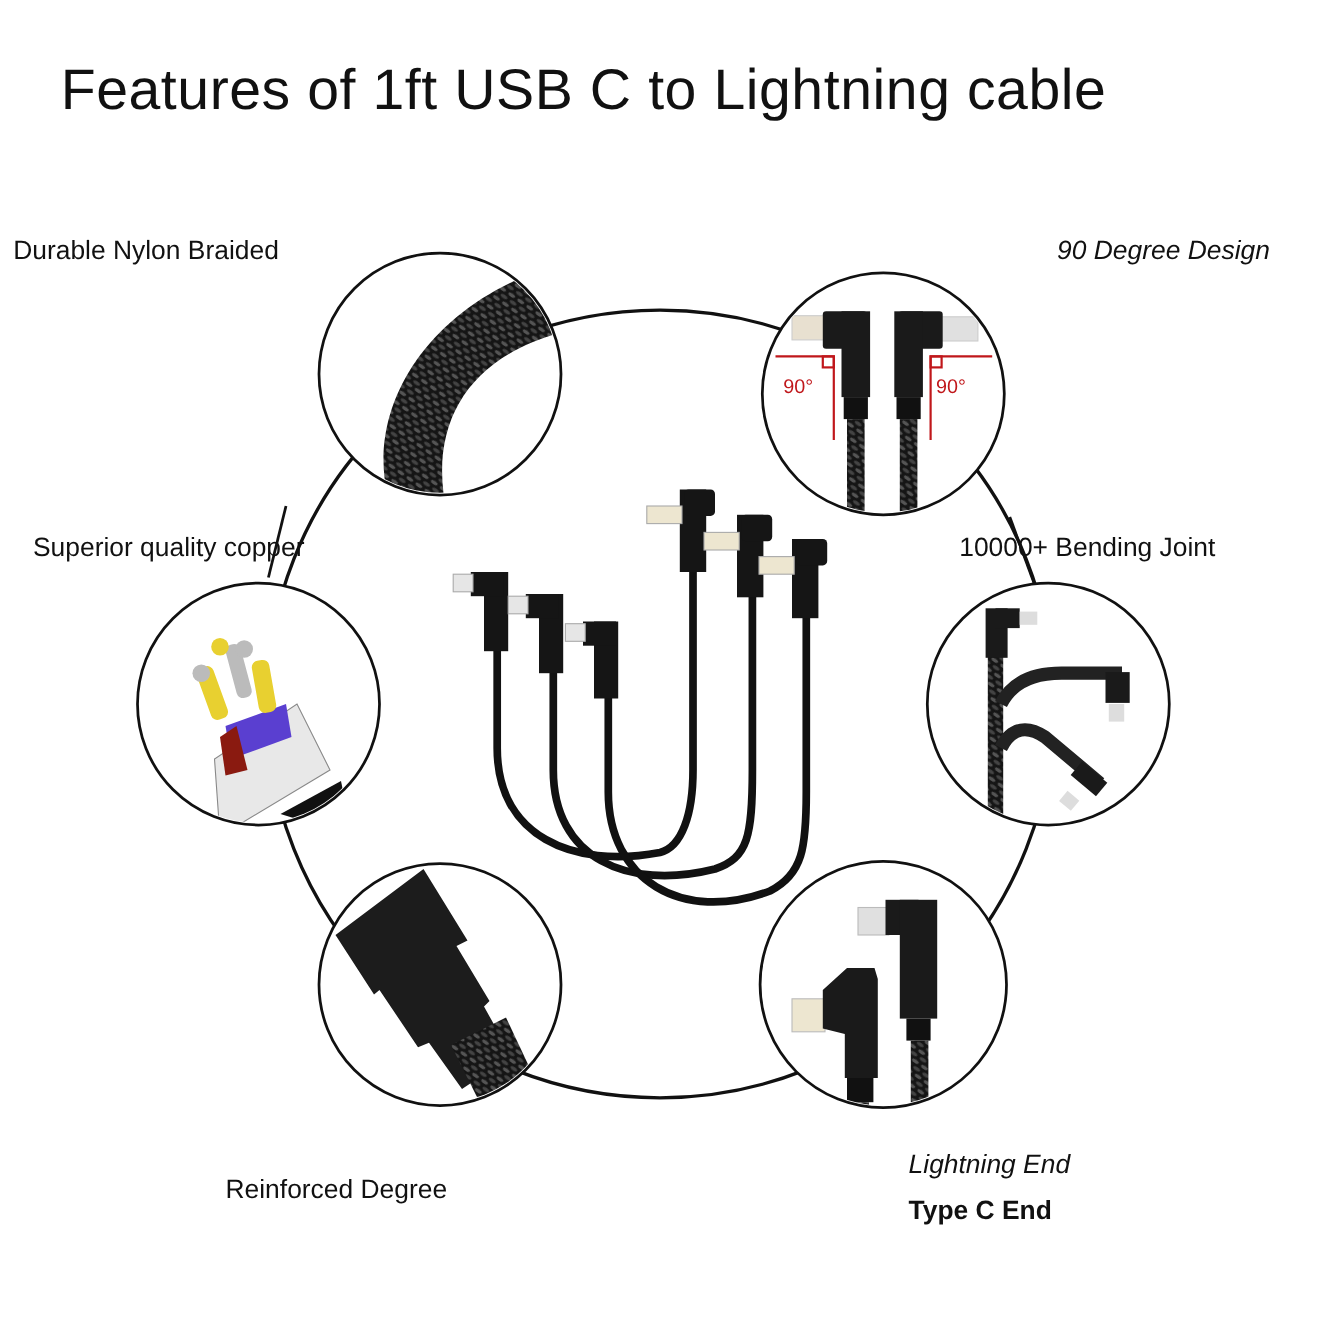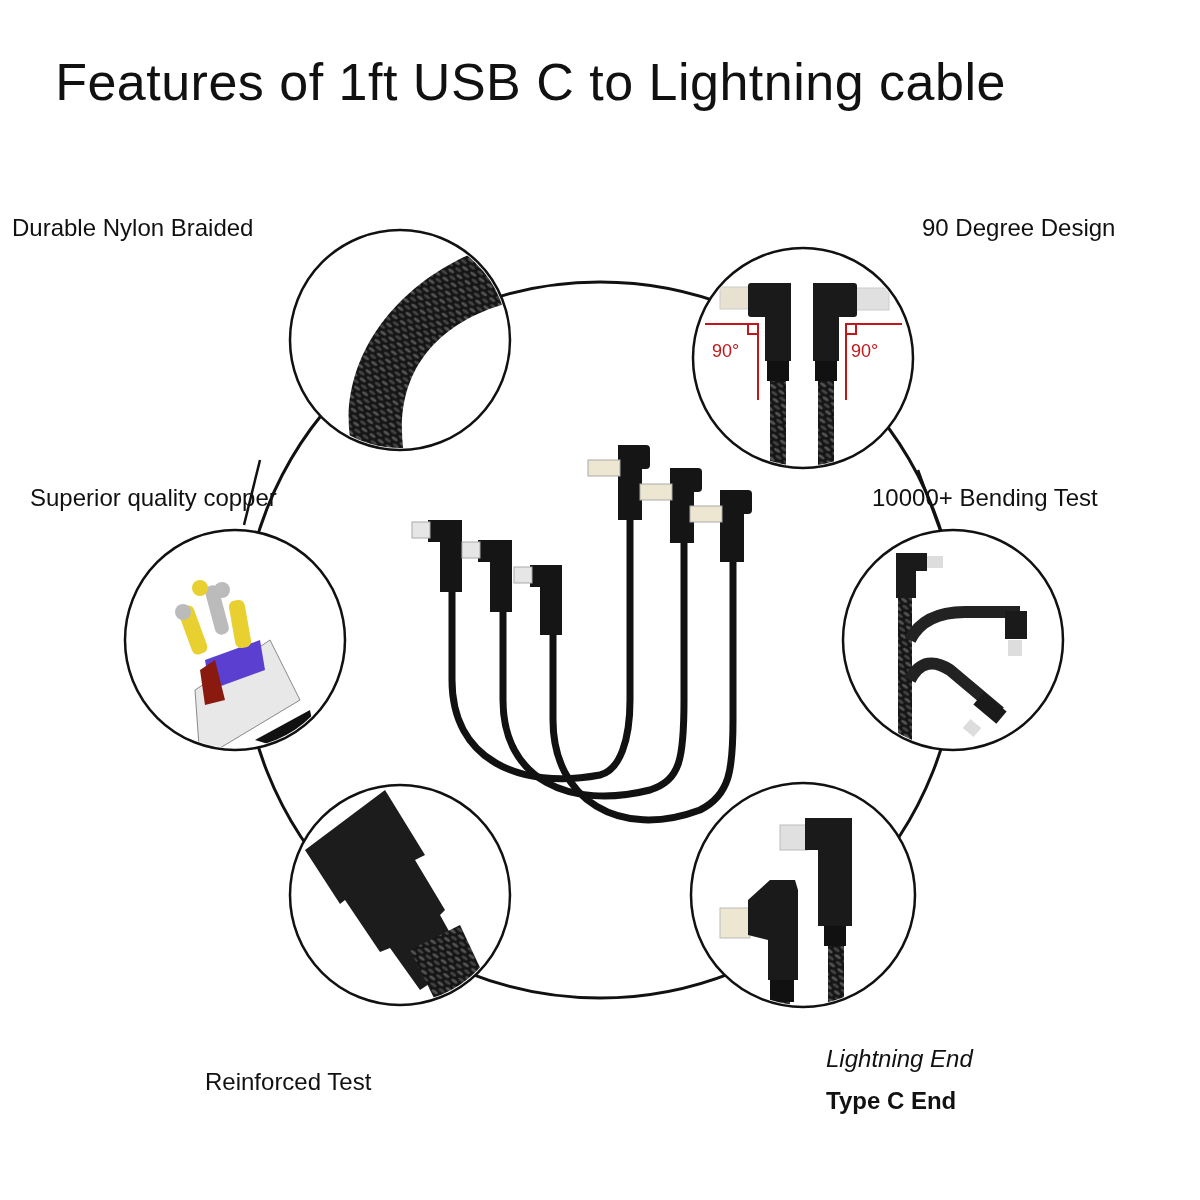--- a/index.html
+++ b/index.html
@@ -7,24 +7,24 @@
   .title { position:absolute; left:0; width:1061px; top:52px; text-align:center; font-size:52px; letter-spacing:0.5px; color:#111; }
   .label { position:absolute; font-size:24px; color:#111; white-space:nowrap; }
   svg.art { position:absolute; left:0; top:0; }
 </style>
 </head>
 <body>
 
 <div class="title">Features of 1ft USB C to Lightning cable</div>
 
 <div class="label" style="left:12px; top:214px;">Durable Nylon Braided</div>
-<div class="label" style="left:922px; top:214px;">90 Degree Design</div>
+<div class="label" style="left:961px; top:214px;font-style:italic;">90 Degree Design</div>
 <div class="label" style="left:30px; top:484px;">Superior quality copper</div>
-<div class="label" style="left:872px; top:484px;">10000+ Bending Test</div>
-<div class="label" style="left:205px; top:1068px;">Reinforced Test</div>
+<div class="label" style="left:872px; top:484px;">10000+ Bending Joint</div>
+<div class="label" style="left:205px; top:1068px;">Reinforced Degree</div>
 <div class="label" style="left:826px; top:1045px;font-style:italic;">Lightning End</div>
 <div class="label" style="left:826px; top:1087px;font-weight:bold;">Type C End</div>
 
 <svg class="art" width="1200" height="1200" viewBox="0 0 1200 1200">
   <defs>
     <pattern id="braid" width="10" height="10" patternUnits="userSpaceOnUse" patternTransform="rotate(35)">
       <rect width="10" height="10" fill="#151515"></rect>
       <ellipse cx="5" cy="3" rx="3.5" ry="1.6" fill="#555"></ellipse>
       <ellipse cx="0" cy="8" rx="3.5" ry="1.6" fill="#444"></ellipse>
       <ellipse cx="10" cy="8" rx="3.5" ry="1.6" fill="#444"></ellipse>

